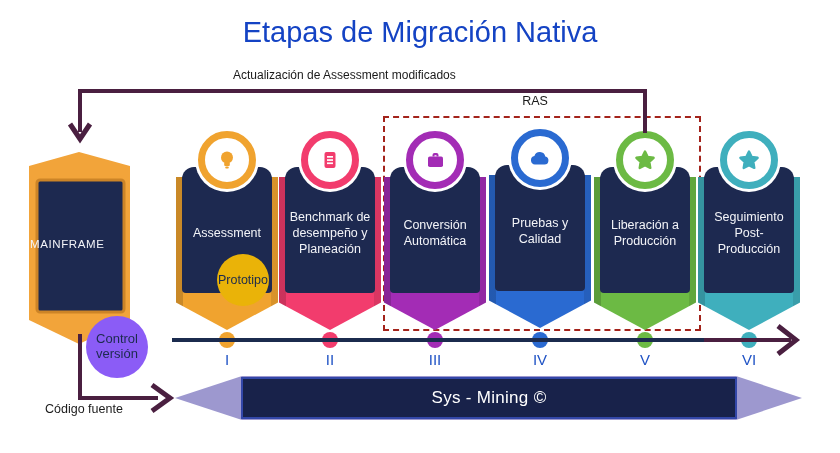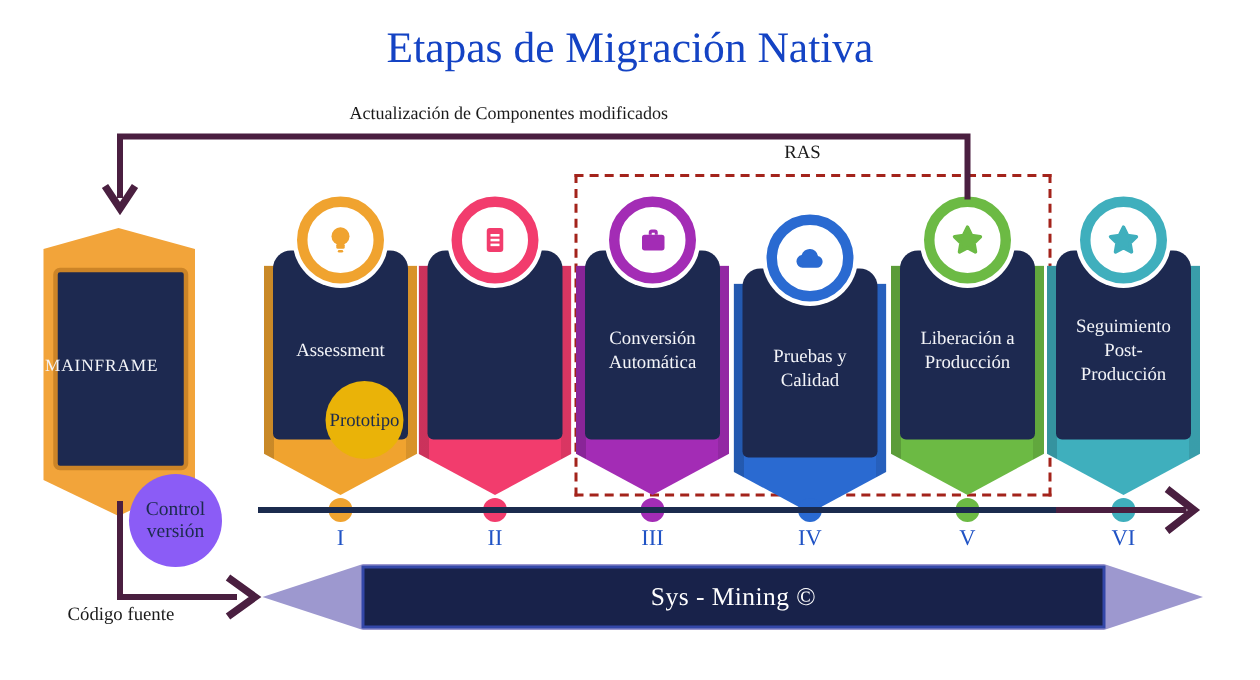--- a/index.html
+++ b/index.html
@@ -1,17 +1,17 @@
 <!DOCTYPE html>
 <html><head>
 <meta charset="utf-8">
 <style>
   html,body{margin:0;padding:0;background:#fff;}
   #canvas{position:relative;width:840px;height:453px;background:#fff;overflow:hidden;
-          font-family:Liberation Serif, serif;}
+          font-family:Liberation Sans, sans-serif;}
   .abs{position:absolute;}
 
   
   #title{left:0;top:16px;width:840px;text-align:center;font-size:29px;color:#1443c4;}
 
   
   #feedback-label{left:233px;top:68px;font-size:12px;color:#1a1a1a;}
 
   
   #ras-box{left:383px;top:116px;width:314px;height:211px;border:2px dashed #a3231b;z-index:0;}
@@ -59,21 +59,21 @@
   
   #arrows{left:0;top:0;z-index:6;pointer-events:none;}
 </style>
 </head>
 <body>
 
 <div id="canvas">
 
   <div id="title" class="abs">Etapas de Migración Nativa</div>
 
-  <div id="feedback-label" class="abs">Actualización de Componentes modificados</div>
+  <div id="feedback-label" class="abs">Actualización de Assessment modificados</div>
 
   <div id="ras-box" class="abs"></div>
   <div id="ras-label" class="abs">RAS</div>
 
   <svg id="mainframe" class="abs" width="112" height="200" viewBox="0 0 112 200">
     <polygon points="55,4 106,18 106,172 55,196 5,172 5,18" fill="#f2a43a"></polygon>
     <rect x="13" y="32" width="87" height="132" rx="3" fill="#1d2950" stroke="#cc8427" stroke-width="3"></rect>
   </svg>
   <div id="mainframe-label" class="abs">MAINFRAME</div>
 
@@ -86,20 +86,23 @@
         <circle cx="12" cy="9.5" r="6"></circle>
           <rect x="9.2" y="14.5" width="5.6" height="3.4" rx="1"></rect>
           <rect x="10.2" y="18.6" width="3.6" height="1.8" rx="0.9"></rect>
       </svg>
     </div>
   </div>
 
   <div class="stage abs" style="left: 279px; top: 131px; --c: #f23c6d;">
     <div class="ribbon"></div>
     <div class="card"></div>
+    <div class="stage-label">Benchmark de
+desempeño y
+Planeación</div>
     <div class="badge">
       <svg width="24" height="24" viewBox="0 0 24 24">
         <rect x="6.5" y="4" width="11" height="16" rx="2" fill="var(--c)"></rect>
         <rect x="9" y="8" width="6" height="1.7" fill="#fff"></rect>
           <rect x="9" y="11.2" width="6" height="1.7" fill="#fff"></rect>
           <rect x="9" y="14.4" width="6" height="1.7" fill="#fff"></rect>
       </svg>
     </div>
   </div>
 
@@ -109,21 +112,21 @@
     <div class="stage-label">Conversión
 Automática</div>
     <div class="badge">
       <svg width="24" height="24" viewBox="0 0 24 24" fill="var(--c)">
         <path d="M9.5 8.5V7a2 2 0 0 1 2-2h2a2 2 0 0 1 2 2v1.5h-2V7.2h-2v1.3z"></path>
         <rect x="5" y="8.5" width="15" height="10.5" rx="1.8"></rect>
       </svg>
     </div>
   </div>
 
-  <div class="stage abs" style="left: 489px; top: 143px; --c: #2a6ad1;">
+  <div class="stage abs" style="left: 489px; top: 129px; --c: #2a6ad1;">
     <div class="ribbon"></div>
     <div class="card"></div>
     <div class="stage-label">Pruebas y
 Calidad</div>
     <div class="badge">
       <svg width="24" height="24" viewBox="0 0 24 24" fill="var(--c)">
         <path d="M7 18.5h9.5a4 4 0 0 0 .8-7.9 5.6 5.6 0 0 0-10.9-.6A4.3 4.3 0 0 0 7 18.5z"></path>
       </svg>
     </div>
   </div>

